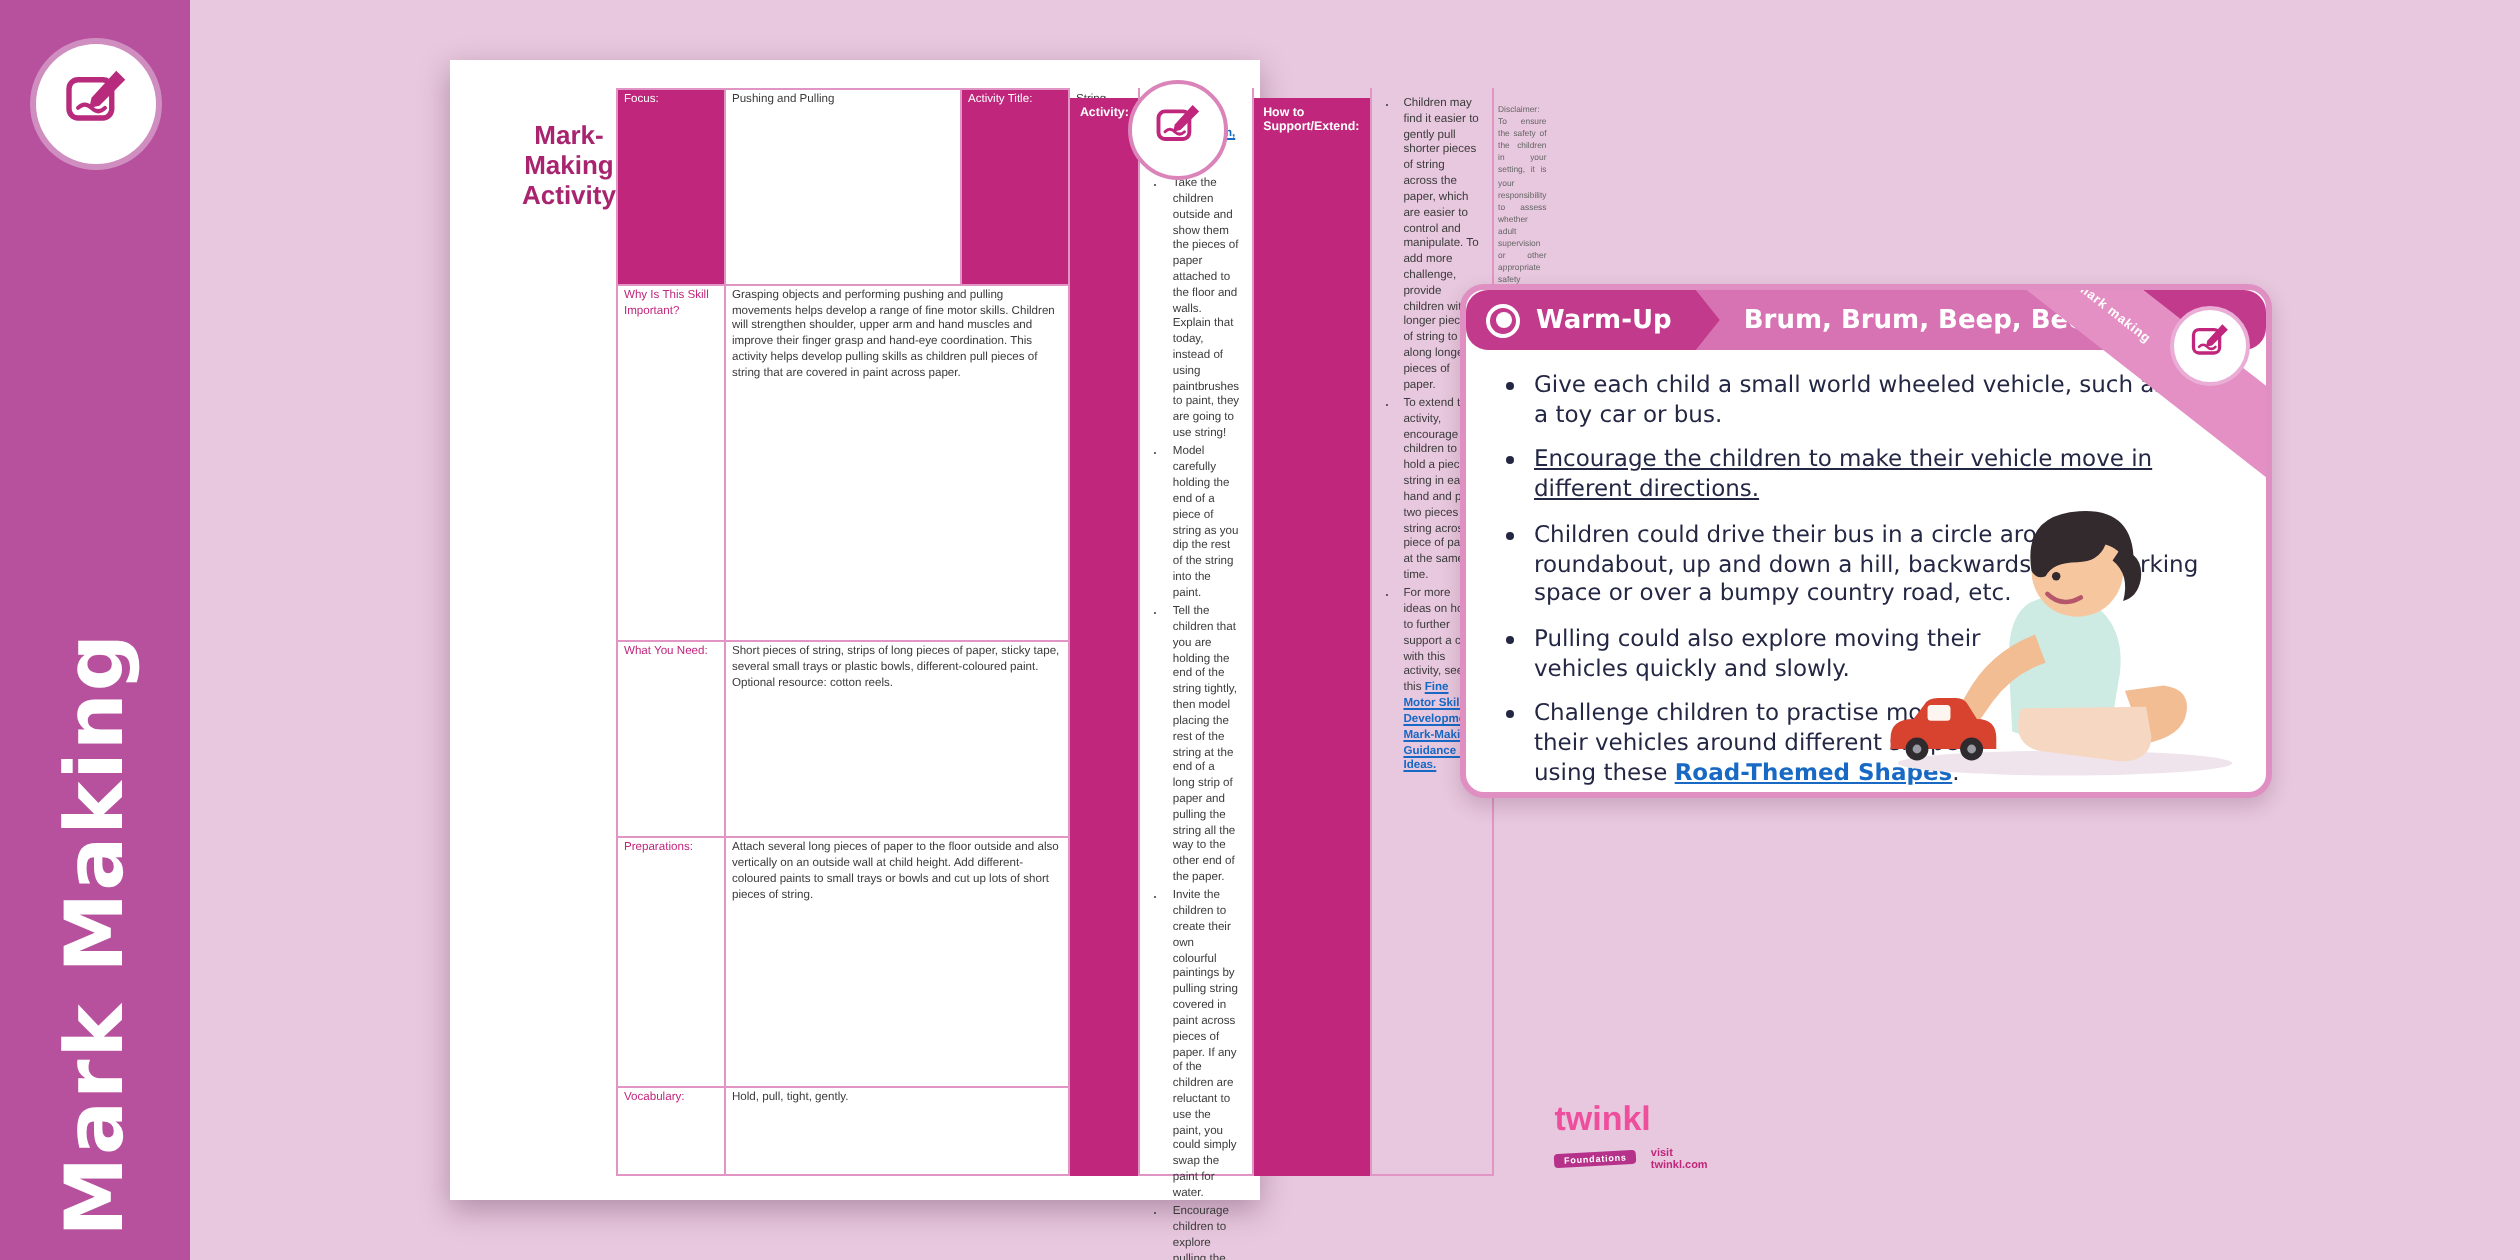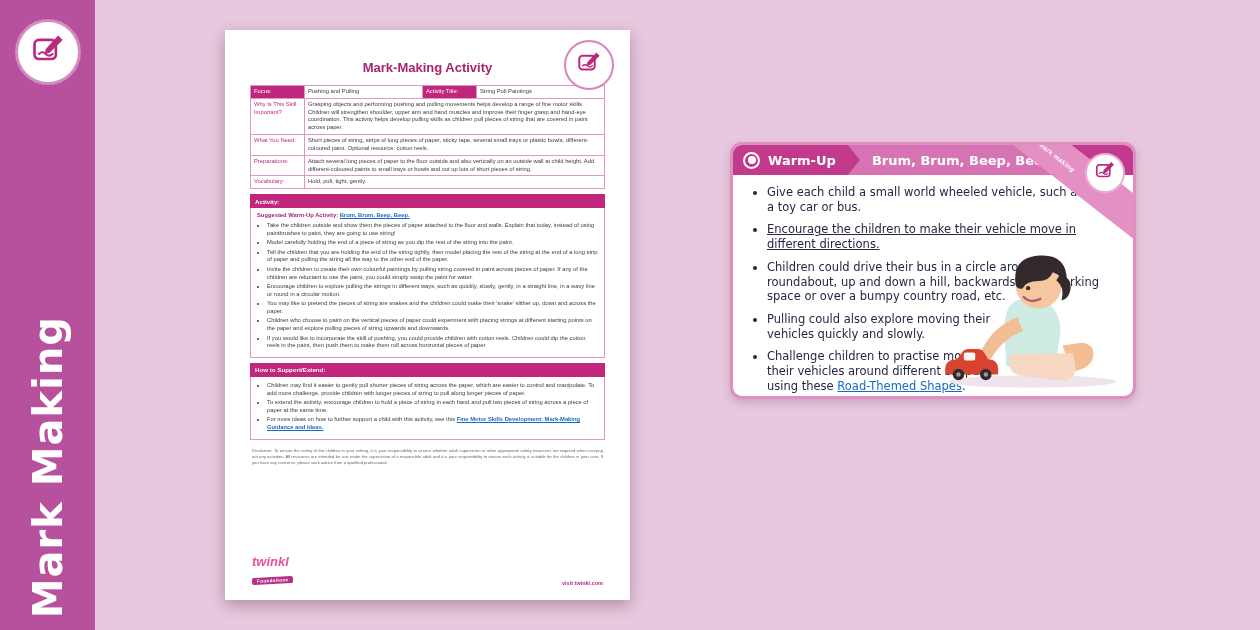--- a/index.html
+++ b/index.html
@@ -14,52 +14,52 @@
                  box-shadow:0 0 0 3px rgba(255,255,255,.35);}
   .sidebar-title-wrap{position:absolute;bottom:8px;left:0;width:95px;height:310px;
                  display:flex;align-items:center;justify-content:center;}
   .sidebar-title{writing-mode:vertical-rl;transform:rotate(180deg);
                  color:#fff;font-size:40px;font-weight:600;letter-spacing:1px;
                  font-family:"DejaVu Sans",sans-serif;white-space:nowrap;}
 
   
   .doc{position:absolute;left:225px;top:30px;width:405px;height:570px;background:#fff;
        box-shadow:0 5px 14px rgba(73,31,66,.35);box-sizing:border-box;
-       padding:14px 25px 12px;display:flex;flex-direction:column;}
+       padding:14px 36px 12px;display:flex;}
   .doc-title{text-align:center;color:#a8246f;font-size:13px;font-weight:bold;margin:16px 0 10px;}
   .doc-logo{position:absolute;top:10px;right:16px;width:46px;height:46px;border-radius:50%;
             border:2.5px solid #da84ba;background:#fff;display:flex;align-items:center;justify-content:center;}
   table.meta{width:100%;border-collapse:collapse;table-layout:fixed;font-size:5.8px;color:#3a3a3a;}
   table.meta col.c1{width:54px;} table.meta col.c2{width:118px;} table.meta col.c3{width:54px;}
   table.meta th,table.meta td{border:1px solid #e195c5;padding:2px 3px;vertical-align:top;
             text-align:left;line-height:1.35;font-weight:normal;}
   th.head{background:#c0267c;color:#fff;font-weight:bold;}
   th.rowlabel{color:#c0267c;font-weight:bold;background:#fff;}
   .bar{background:#c0267c;border:1px solid #c0267c;color:#fff;font-weight:bold;font-size:6.2px;
        padding:2.5px 4px;margin-top:5px;}
   .box{border:1px solid #e195c5;border-top:none;padding:4px 6px 5px;font-size:5.8px;
        color:#3a3a3a;line-height:1.35;}
   .warmup-line{margin:0 0 2px;}
   .wu-label{color:#a8246f;font-weight:bold;}
   .doclink{color:#1769c4;font-weight:bold;text-decoration:underline;cursor:pointer;}
   ul.doc-list{margin:1px 0 0;padding-left:10px;}
   ul.doc-list li{margin-bottom:1.6px;}
   .disclaimer{font-size:4.2px;color:#666;line-height:1.45;margin:8px 2px 0;text-align:justify;}
   .doc-footer{margin-top:auto;display:flex;justify-content:space-between;align-items:flex-end;padding:0 2px 2px;}
-  .logo-script{color:#ee4f9d;font-weight:bold;font-style:italic;font-size:13px;line-height:1;}
+  .logo-script{color:#ee4f9d;font-weight:bold;font-size:17px;line-height:1;}
   .logo-sub{display:inline-block;background:#b5318a;color:#fff;font-size:4.5px;font-weight:bold;
             padding:1px 5px;border-radius:2px;transform:rotate(-3deg);margin-top:2px;letter-spacing:.4px;}
   .visit{color:#c0267c;font-size:5.5px;font-weight:bold;}
 
   
   .card{position:absolute;left:730px;top:142px;width:406px;height:257px;background:#fff;
         border:3px solid #df8fc2;border-radius:12px;box-sizing:border-box;overflow:hidden;
         box-shadow:0 4px 10px rgba(73,31,66,.2);}
   .card-header{height:30px;background:#c23a8c;display:flex;align-items:center;gap:8px;
-        padding:0 10px;position:relative;}
+        padding:0 10px;position:relative;border-radius:11px;}
   .radio-icon{width:13px;height:13px;border:2px solid #fff;border-radius:50%;position:relative;flex:none;}
   .radio-icon::after{content:'';position:absolute;inset:2.5px;background:#fff;border-radius:50%;}
   .card-header-label{color:#fff;font-weight:bold;font-size:13px;font-family:"DejaVu Sans",sans-serif;}
   .chevron-band{margin-left:4px;background:#d873b3;color:#fff;font-weight:bold;font-size:13px;
         height:30px;display:flex;align-items:center;padding:0 28px 0 24px;
         font-family:"DejaVu Sans",sans-serif;
         clip-path:polygon(0 0,calc(100% - 12px) 0,100% 50%,calc(100% - 12px) 100%,0 100%,12px 50%);}
   .corner-wrap{position:absolute;top:0;right:0;width:120px;height:95px;overflow:hidden;z-index:4;}
   .ribbon-band{position:absolute;top:16px;right:-38px;width:170px;height:36px;background:#e490c4;
         transform:rotate(38deg);display:flex;align-items:center;padding-left:26px;box-sizing:border-box;}
@@ -70,21 +70,21 @@
   .card-body{position:relative;height:calc(100% - 30px);box-sizing:border-box;
         padding:10px 14px 6px 18px;font-size:11.5px;color:#232743;
         font-family:"DejaVu Sans",sans-serif;}
   #card-list{margin:0;padding-left:16px;list-style:disc;}
   #card-list li{margin-bottom:8px;line-height:1.28;}
   #card-list li:nth-child(1){max-width:322px;}
   #card-list li:nth-child(2){max-width:345px;text-decoration:underline;}
   #card-list li:nth-child(3){max-width:368px;}
   #card-list li:nth-child(4){max-width:225px;}
   #card-list li:nth-child(5){max-width:238px;}
-  .cardlink{color:#1769c4;font-weight:normal;text-decoration:underline;cursor:pointer;margin-top:26px;}
+  .cardlink{color:#1769c4;font-weight:bold;text-decoration:underline;cursor:pointer;margin-top:26px;}
   .girl{position:absolute;right:8px;bottom:2px;width:185px;height:150px;z-index:1;}
 </style>
 </head>
 <body>
 
 <div class="stage">
 
   <aside class="sidebar">
     <div class="sidebar-badge">
       <span>

